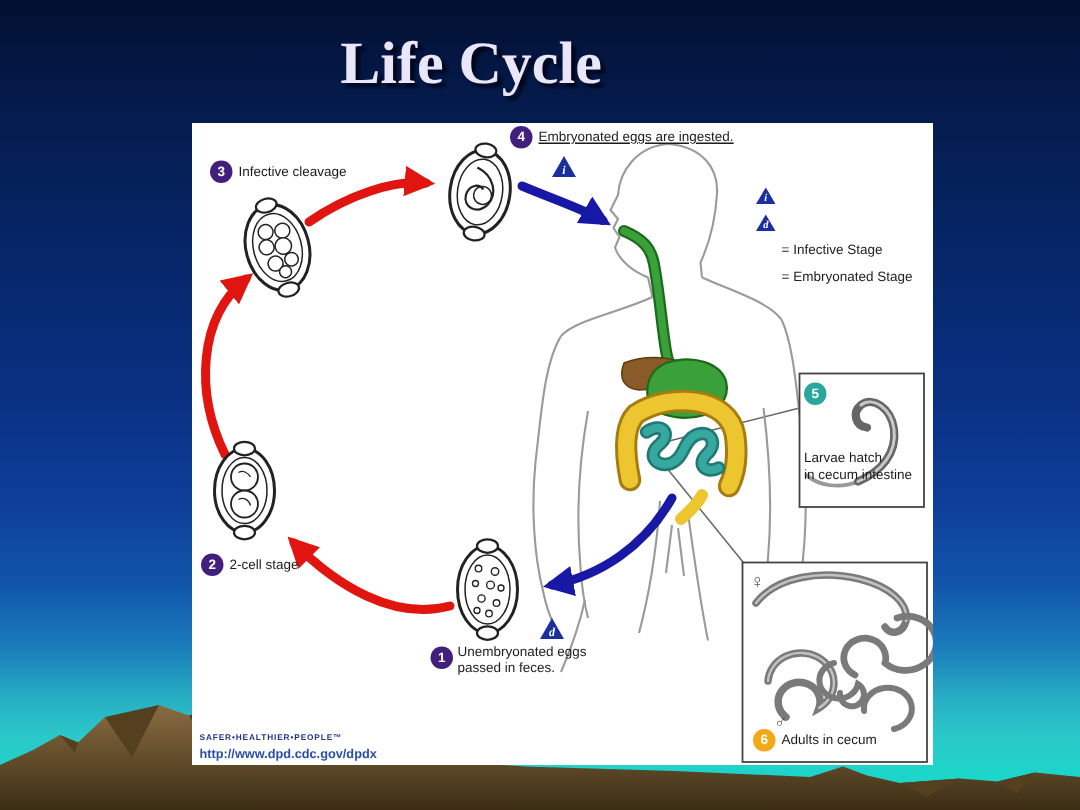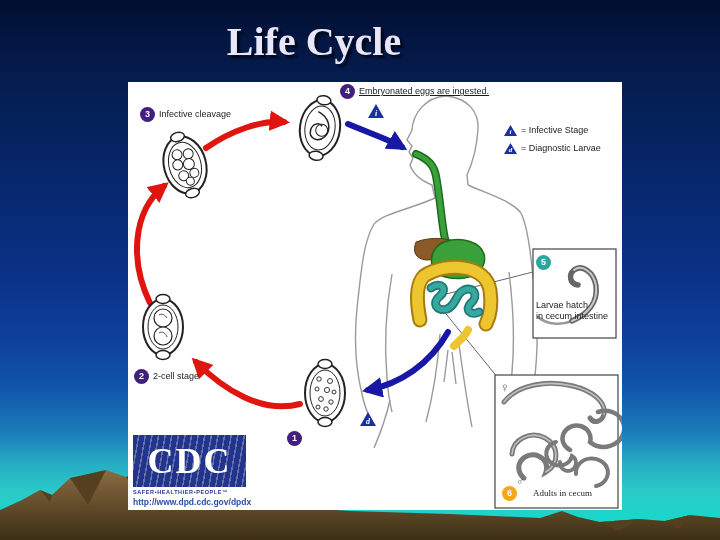--- a/index.html
+++ b/index.html
@@ -20,21 +20,21 @@
     color:#fff;font-size:9px;font-weight:bold;text-align:center;line-height:15px;}
   .num.purple{background:#41207d;}
   .num.teal{background:#29a79e;}
   .num.yellow{background:#f3a818;}
   .tri{position:absolute;background:#1b2f9e;
     clip-path:polygon(50% 0,0 100%,100% 100%);
     color:#fff;font-family:"Liberation Serif",serif;font-style:italic;font-weight:bold;
     text-align:center;}
   .tri.big{width:16px;height:14px;font-size:8px;line-height:19px;}
   .tri.small{width:13px;height:11px;font-size:7px;line-height:15px;}
-  .legend-text{position:absolute;font-size:9px;color:#222;white-space:nowrap;}
+  .legend-text{position:absolute;font-size:9px;color:#222;white-space:nowrap;margin-top:36px;}
   .sex{position:absolute;color:#555;font-size:13px;}
   .cdc-box{position:absolute;left:5px;top:353px;width:113px;height:52px;
     background:#22348c;color:#fff;text-align:center;
     font-family:"Liberation Serif",serif;font-weight:bold;font-size:36px;line-height:52px;
     letter-spacing:2px;
     background-image:repeating-linear-gradient(100deg,rgba(255,255,255,0) 0 5px,rgba(255,255,255,.30) 5px 6.5px);}
   .cdc-tagline{position:absolute;left:5px;top:407px;width:113px;
     font-size:5.5px;font-weight:bold;letter-spacing:.6px;color:#22348c;white-space:nowrap;}
   .cdc-url{position:absolute;left:5px;top:415px;font-size:8.5px;font-weight:bold;color:#2a4fa8;white-space:nowrap;text-align:center;}
 </style>
@@ -195,37 +195,40 @@
     <div class="num purple" style="left:12px;top:25px;">3</div>
     <div class="lbl" style="left:31px;top:27px;">Infective cleavage</div>
 
     <div class="num purple" style="left:212px;top:2px;">4</div>
     <div class="lbl" style="left:231px;top:4px;text-decoration:underline;">Embryonated eggs are ingested.</div>
     <div class="tri big" style="left:240px;top:22px;">i</div>
 
     <div class="tri small" style="left:376px;top:43px;">i</div>
     <div class="legend-text" style="left:393px;top:43px;">= Infective Stage</div>
     <div class="tri small" style="left:376px;top:61px;">d</div>
-    <div class="legend-text" style="left:393px;top:61px;">= Diagnostic Larvae</div>
+    <div class="legend-text" style="left:393px;top:61px;">= Embryonated Stage</div>
 
     <div class="num purple" style="left:6px;top:287px;">2</div>
     <div class="lbl" style="left:25px;top:289px;">2-cell stage</div>
 
     <div class="tri big" style="left:232px;top:330px;">d</div>
     <div class="num purple" style="left:159px;top:349px;">1</div>
+    <div class="lbl" style="left:177px;top:347px;">
+      <span>Unembryonated eggs</span><br>
+      <span>passed in feces.</span>
+    </div>
 
     <div class="num teal" style="left:408px;top:173px;">5</div>
     <div class="lbl" style="left:408px;top:218px;">
       <span>Larvae hatch</span><br>
       <span>in cecum intestine</span>
     </div>
 
     <div class="sex" style="left:372px;top:298px;">♀</div>
     <div class="sex" style="left:388px;top:392px;font-size:12px;">♂</div>
     <div class="num yellow" style="left:374px;top:404px;">6</div>
-    <div class="lbl" style="left:405px;top:406px;font-family:Liberation Serif, serif;">Adults in cecum</div>
-
-    <div class="cdc-box">CDC</div>
+    <div class="lbl" style="left:393px;top:406px;">Adults in cecum</div>
+
     <div class="cdc-tagline">SAFER•HEALTHIER•PEOPLE™</div>
     <div class="cdc-url">http://www.dpd.cdc.gov/dpdx</div>
 
   </div>
 </div>
 
 </body></html>

